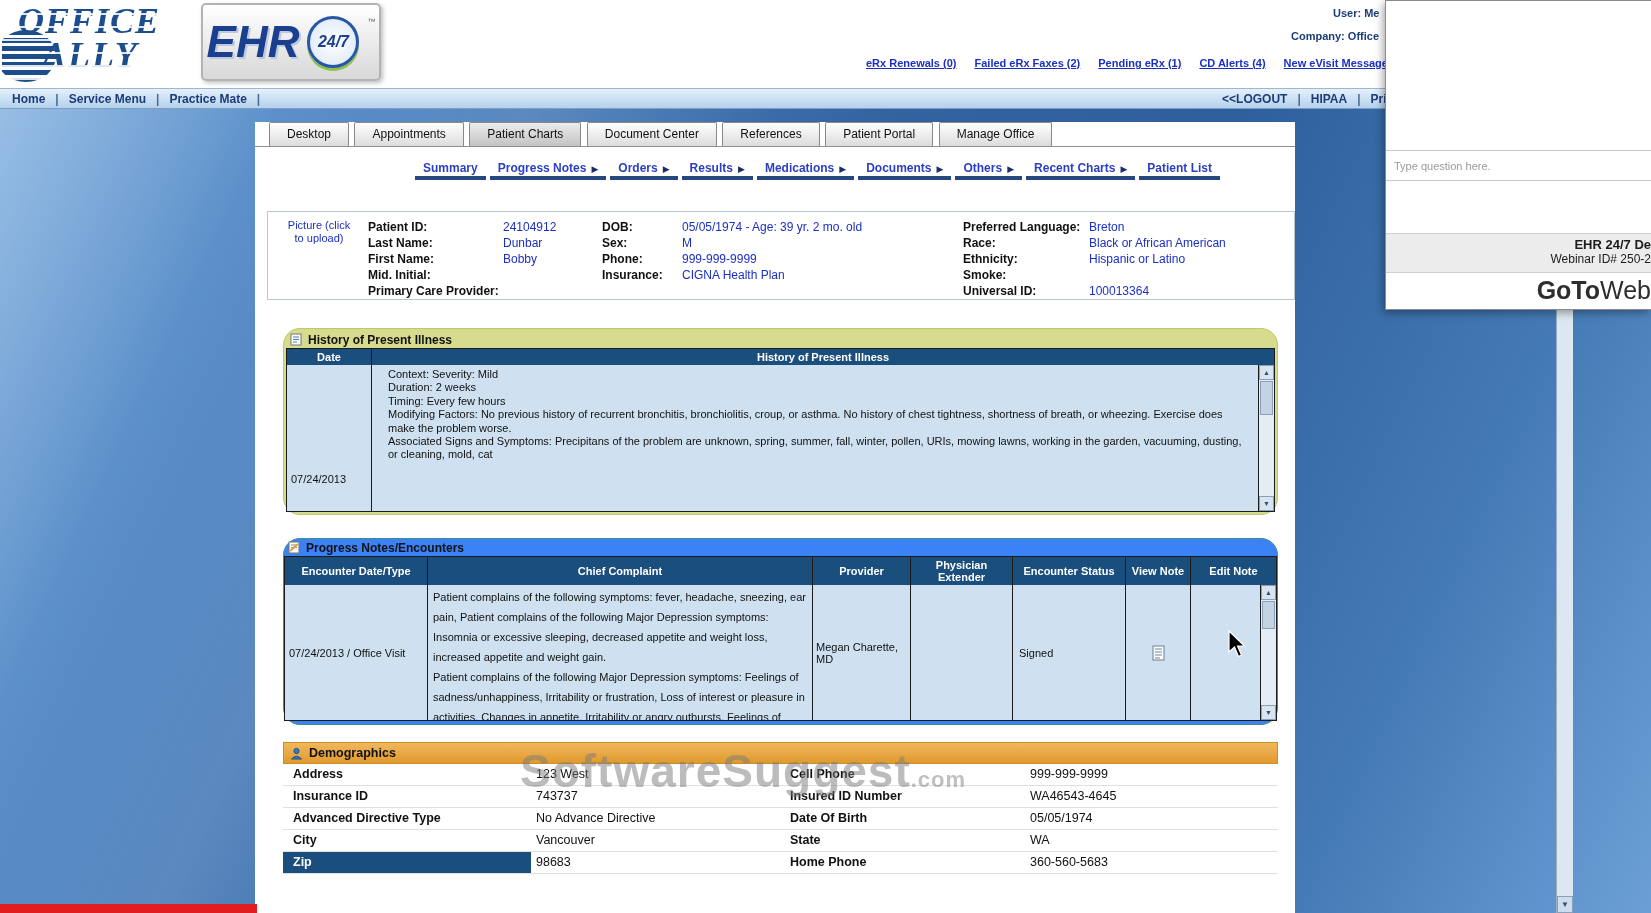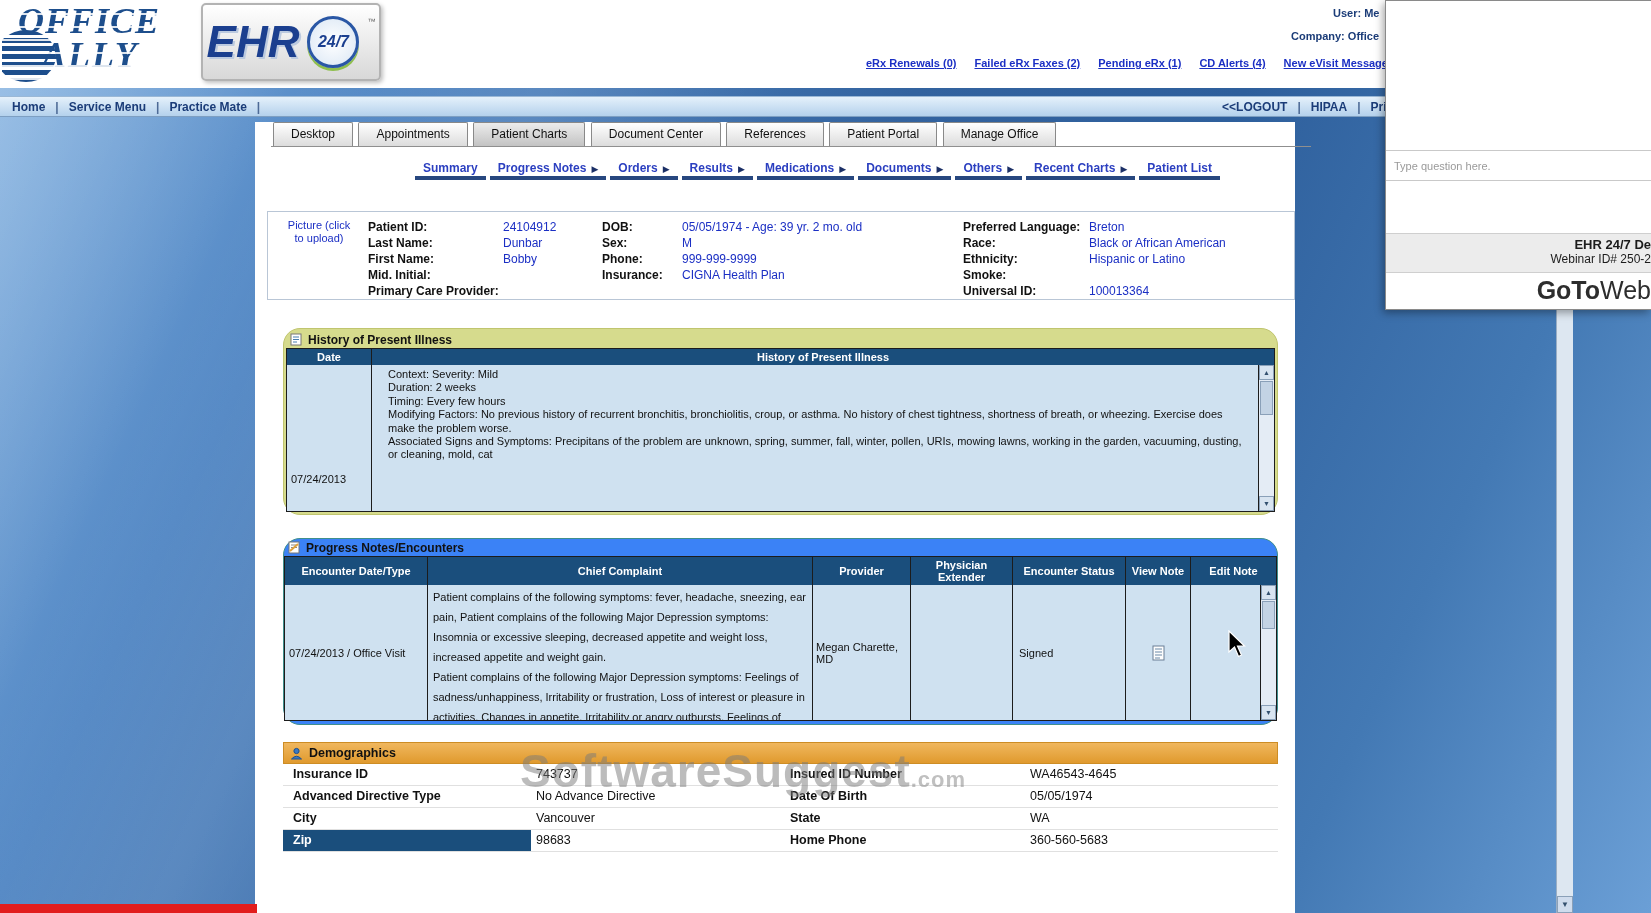--- a/index.html
+++ b/index.html
@@ -32,28 +32,28 @@
   .erx-links{position:absolute;left:866px;top:57px;display:flex;gap:18px;font-size:11px;font-weight:bold;white-space:nowrap;}
   .erx-link{color:#1b2fc4;text-decoration:underline;cursor:pointer;}
   .user-line{position:absolute;font-size:11px;font-weight:bold;color:#1b3c78;white-space:nowrap;}
   .user-line.u1{left:1333px;top:7px;}
   .user-line.u2{left:1291px;top:30px;}
 
   
   .navbar{position:absolute;left:0;top:88px;width:1556px;height:21px;z-index:5;
     background:linear-gradient(#e5f1fb,#b4d1ec);border-top:1px solid #9ab8d6;border-bottom:1px solid #7e9fc2;
     display:flex;justify-content:space-between;align-items:center;padding:0 12px;
-    font-size:12px;font-weight:bold;color:#1b3c78;margin-top:8px;}
+    font-size:12px;font-weight:bold;color:#1b3c78;}
   .nav-group{display:flex;align-items:center;gap:10px;white-space:nowrap;}
   .nav-link{cursor:pointer;}
   .nav-sep{color:#4d6a96;}
 
   
   .content-panel{position:absolute;left:255px;top:122px;width:1040px;height:791px;background:#fff;z-index:5;}
-  .tabs{position:absolute;left:16px;top:0;width:100%;height:25px;border-bottom:1px solid #8f8f8f;padding-left:2px;white-space:nowrap;}
+  .tabs{position:absolute;left:0;top:0;width:100%;height:25px;border-bottom:1px solid #8f8f8f;padding-left:14px;white-space:nowrap;}
   .tab{display:inline-block;height:24px;line-height:23px;padding:0 17px;margin-right:1px;border:1px solid #898989;border-bottom:none;
     border-radius:2px 2px 0 0;background:linear-gradient(#ffffff,#dcdcdc);font-size:12px;color:#111;cursor:pointer;}
   .tab.active{background:linear-gradient(#ececec,#c3c3c3);}
   .subtabs{position:absolute;left:160px;top:39px;display:flex;}
   .subtab{margin-right:4px;border-bottom:4px solid #27477f;padding:0 8px 1px;font-size:12px;font-weight:bold;
     color:#2b3fc0;white-space:nowrap;cursor:pointer;}
   .subtab .arr{color:#1b2f66;font-size:9px;margin-left:5px;}
 
   .pc-titlebar{position:absolute;left:12px;top:68px;width:1028px;height:18px;
     background:linear-gradient(#fbfbfb,#d2d2d2);border:1px solid #8fa3b8;
@@ -339,20 +339,26 @@
     <section class="sec sec-demo">
       <div class="demo-head">
         <svg class="icon-svg" width="13" height="13" viewBox="0 0 13 13">
             <circle cx="6.5" cy="4" r="2.6" fill="#3a79c2" stroke="#1d4e8c"></circle>
             <path d="M1.5 12 Q6.5 6.5 11.5 12 Z" fill="#3a79c2" stroke="#1d4e8c"></path>
           </svg>
         <span class="sec-title">Demographics</span>
       </div>
       <div class="demo-rows">
         <div class="demo-row">
+          <div class="demo-label">Address</div>
+          <div class="demo-value">123 West</div>
+          <div class="demo-label l2">Cell Phone</div>
+          <div class="demo-value v2">999-999-9999</div>
+        </div>
+        <div class="demo-row">
           <div class="demo-label">Insurance ID</div>
           <div class="demo-value">743737</div>
           <div class="demo-label l2">Insured ID Number</div>
           <div class="demo-value v2">WA46543-4645</div>
         </div>
         <div class="demo-row">
           <div class="demo-label">Advanced Directive Type</div>
           <div class="demo-value">No Advance Directive</div>
           <div class="demo-label l2">Date Of Birth</div>
           <div class="demo-value v2">05/05/1974</div>

